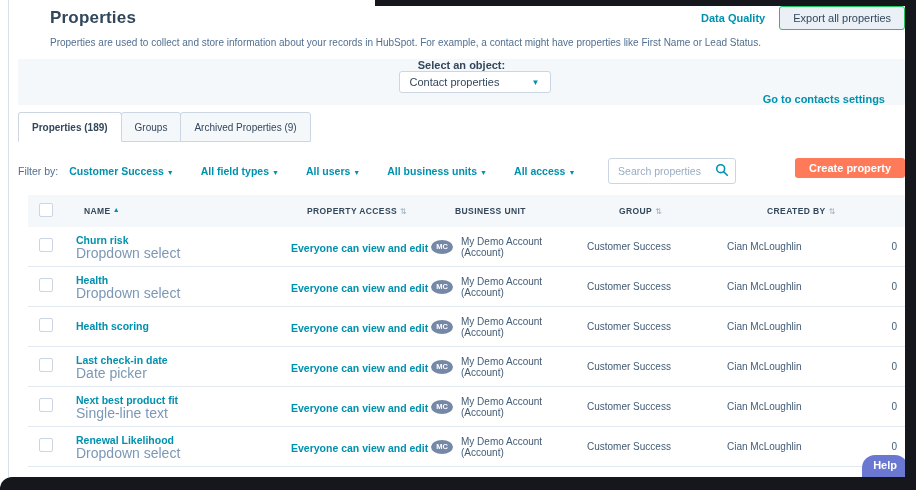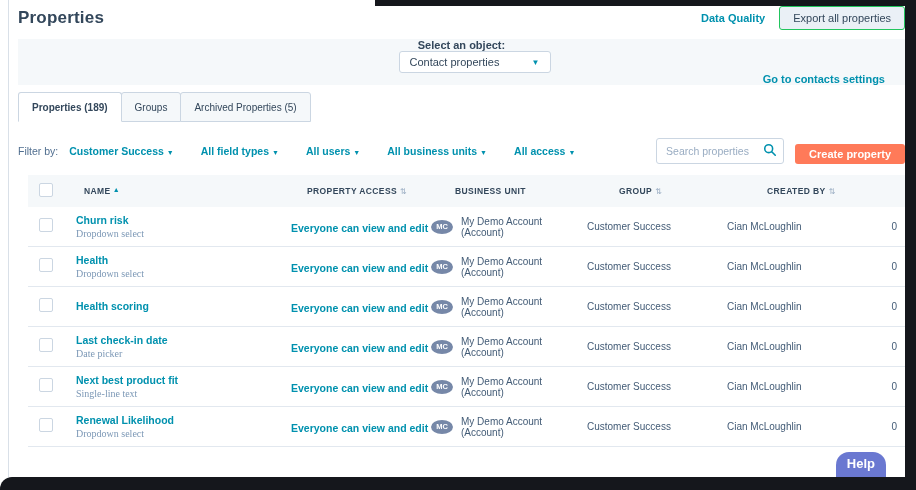--- a/index.html
+++ b/index.html
@@ -13,21 +13,21 @@
   }
   .left-line { position:absolute; left:8px; top:0; width:1px; height:477px; background:#d9e0e8; }
   
   .frame-top { position:absolute; left:375px; top:0; right:0; height:6px; background:#15171c; z-index:60; }
   .frame-right { position:absolute; right:0; top:0; width:11px; height:100%; background:#15171c; z-index:60; }
   .frame-bottom { position:absolute; left:0; bottom:0; width:100%; height:13px; background:#15171c; border-top-left-radius:12px; z-index:60; }
 
   .main { position:absolute; left:18px; right:11px; top:0; }
 
   
-  .page-header { position:relative; padding-top:8px; }
+  .page-header { position:relative; padding-top:8px;margin-left:32px; }
   .page-title { font-size:17px; font-weight:600; color:#33475b; letter-spacing:0.2px; }
   .page-desc { margin-top:9px; font-size:10px; color:#516f90; }
   .header-actions { position:absolute; top:6px; right:0; display:flex; align-items:center; gap:14px; }
   .link-teal { color:#0091ae; font-weight:700; font-size:11px; text-decoration:none; cursor:pointer; }
   .btn-secondary {
     background:#eaf0f6; border:1px solid #22c55e; color:#33475b;
     font-size:11px; padding:5px 13px; border-radius:3px; cursor:pointer;
     font-family:"Liberation Sans", sans-serif;
   }
 
@@ -55,21 +55,21 @@
     border:1px solid #cbd6e2; border-radius:3px 3px 0 0; cursor:pointer;
     margin-right:-1px;
   }
   .tab.active { background:#fff; font-weight:700; border-bottom-color:#ffffff; z-index:2; }
 
   
   .filter-bar { margin-top:15px; display:flex; align-items:center; position:relative; height:28px; }
   .filter-label { font-size:10.5px; color:#516f90; margin-right:11px; }
   .filter-item { font-size:10.5px; font-weight:700; color:#0091ae; margin-right:27px; cursor:pointer; white-space:nowrap; }
   .filter-item .caret-down { font-size:7px; margin-left:3px; }
-  .filter-right { margin-left:auto; display:flex; align-items:flex-end; }
+  .filter-right { margin-left:auto; display:flex; align-items:flex-start;gap:48px; }
   .search-wrap { position:relative; }
   .search-input {
     width:128px; height:26px; border:1px solid #cbd6e2; border-radius:3px;
     font-size:10.5px; padding:0 26px 0 9px; color:#33475b; outline:none;
     font-family:"Liberation Sans", sans-serif;
   }
   .search-input::placeholder { color:#99acc2; }
   .search-icon { position:absolute; right:7px; top:5px; width:14px; height:14px; }
   .btn-primary {
     margin-left:11px; background:#ff7a59; border:none; color:#fff;
@@ -92,67 +92,68 @@
   .cell-check { padding-left:11px; }
   .checkbox {
     display:inline-block; width:14px; height:14px; background:#fff;
     border:1px solid #cbd6e2; border-radius:2px; cursor:pointer;
   }
   .sort-asc { color:#0091ae; font-size:7px; vertical-align:top; margin-left:2px; }
   .sort-asc::before { content:"▲"; }
   .sort-both { color:#99acc2; font-size:8px; margin-left:3px; font-weight:400; }
   .sort-both::before { content:"⇅"; }
   .prop-name { display:block; font-size:10.5px; font-weight:700; color:#0091ae; text-decoration:none; line-height:13px; cursor:pointer; }
-  .prop-type { display:block; font-size:10px; color:#7c98b6; line-height:11px; margin-top:1px;font-family:Liberation Serif, serif; }
+  .prop-type { display:block; font-size:14px; color:#7c98b6; line-height:11px; margin-top:1px; }
   .access-link { font-size:10.5px; font-weight:700; color:#0091ae; text-decoration:none; cursor:pointer; }
   .cell-bu { display:flex; align-items:center; }
   .avatar {
     width:22px; height:14px; border-radius:50%; background:#7688a8; color:#fff;
     font-size:7.5px; font-weight:700; display:flex; align-items:center; justify-content:center;
     margin-right:8px; flex-shrink:0;
   }
   .cell-text { font-size:10px; color:#425b76; }
   .cell-used { text-align:right; padding-right:8px; font-size:10px; color:#425b76; }
   .th-used { text-align:right; }
 
   
   .help-pill {
-    position:absolute; right:30px; bottom:13px; z-index:40;
-    background:#6a78d1; color:#fff; font-size:13px; font-weight:700;
+    position:absolute; right:8px; bottom:13px; z-index:40;
+    background:#6a78d1; color:#fff; font-size:11px; font-weight:700;
     padding:4px 11px 6px 11px; border-radius:13px 13px 0 0; cursor:pointer;
   }
 </style>
 </head>
 <body>
 
 <div class="left-line"></div>
 
 <div class="main">
 
   <div class="page-header">
     <div class="page-title">Properties</div>
     <div class="header-actions">
       <a class="link-teal">Data Quality</a>
       <button class="btn-secondary">Export all properties</button>
     </div>
+    <div class="page-desc">Properties are used to collect and store information about your records in HubSpot. For example, a contact might have properties like First Name or Lead Status.</div>
   </div>
 
   <div class="object-band">
     <span class="object-label">Select an object:</span>
     <div class="object-select">
       <span>Contact properties</span>
       <span class="caret-down"></span>
     </div>
     <a class="link-teal object-settings-link">Go to contacts settings</a>
   </div>
 
   <div class="tabs">
     <div class="tab active">Properties (189)</div>
     <div class="tab">Groups</div>
-    <div class="tab">Archived Properties (5)</div>
+    <div class="tab">Archived Properties (9)</div>
   </div>
 
   <div class="filter-bar">
     <span class="filter-label">Filter by:</span>
     <span class="filter-item"><span>Customer Success</span><span class="caret-down"></span></span>
     <span class="filter-item"><span>All field types</span><span class="caret-down"></span></span>
     <span class="filter-item"><span>All users</span><span class="caret-down"></span></span>
     <span class="filter-item"><span>All business units</span><span class="caret-down"></span></span>
     <span class="filter-item"><span>All access</span><span class="caret-down"></span></span>
     <div class="filter-right">

